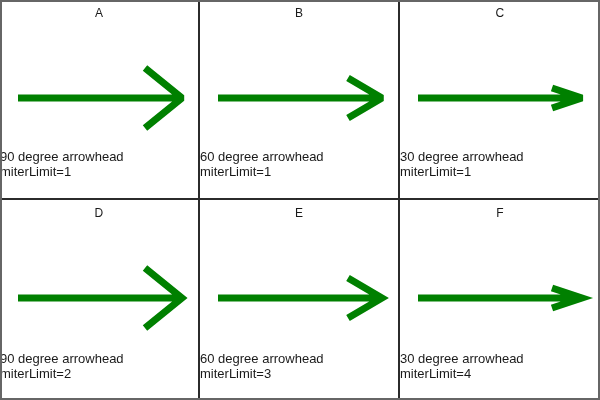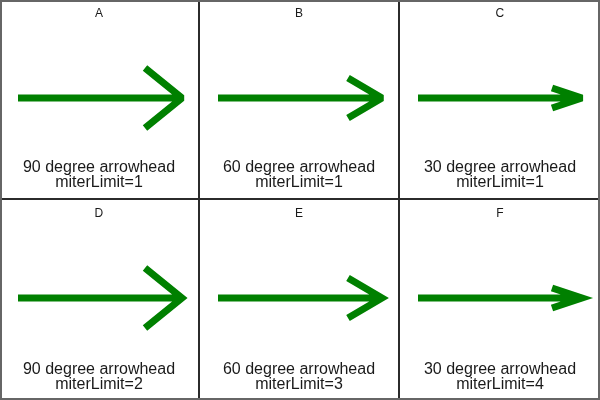--- a/index.html
+++ b/index.html
@@ -52,24 +52,24 @@
     width: 100%;
     text-align: center;
     font-size: 12px;
     line-height: 14px;
     color: #1a1a1a;
     letter-spacing: 0.2px;
   }
   .cell-caption {
     position: absolute;
     left: 0;
-    bottom: 9px;
+    bottom: 19px;
     width: 100%;
-    text-align: center;
-    font-size: 16px;
+    text-align: left;
+    font-size: 13px;
     line-height: 15px;
     color: #1a1a1a;
     white-space: pre-line;
   }
   .arrow-svg {
     position: absolute;
     left: 0;
     top: 0;
     width: 200px;
     height: 200px;

